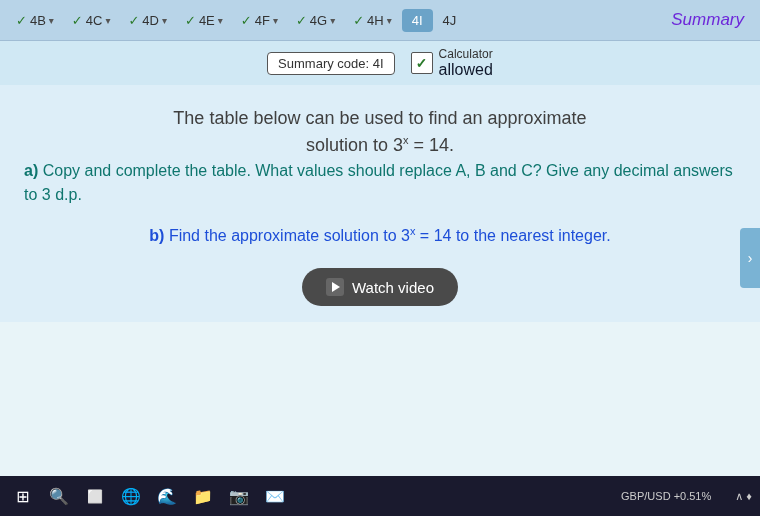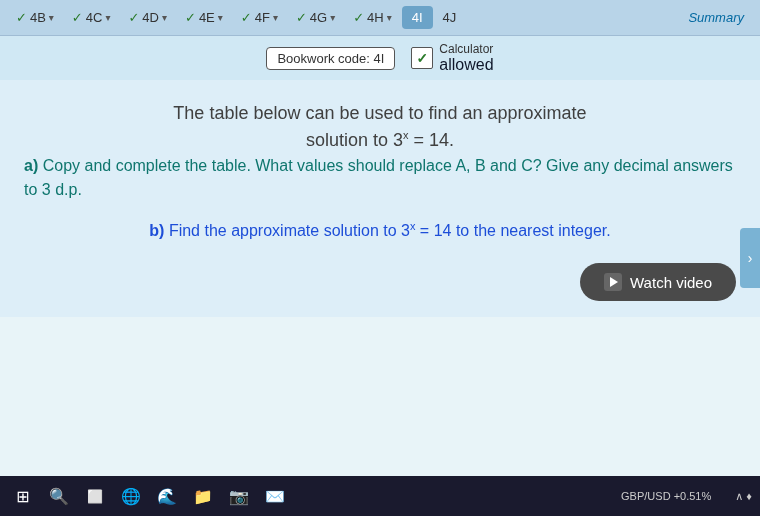--- a/index.html
+++ b/index.html
@@ -48,23 +48,23 @@
       background: #6ba3c8;
       border-radius: 4px;
       color: #fff;
       font-weight: normal;
       padding: 4px 10px;
     }
 
     .nav-summary {
       margin-left: auto;
       padding: 4px 8px;
-      font-size: 13px;
+      font-size: 17px;
       font-style: italic;
-      color: #0369a1;
+      color: #6d28d9;
       cursor: pointer;
     }
 
     
     .bookwork-row {
       display: flex;
       align-items: center;
       justify-content: center;
       gap: 16px;
       padding: 6px 12px;
@@ -132,21 +132,21 @@
       font-size: 16px;
       color: #1d4ed8;
       margin-bottom: 20px;
       text-align: center;
       line-height: 1.5;
     }
 
     
     .watch-video-container {
       display: flex;
-      justify-content: flex-end;
+      justify-content: center;
       margin-top: 10px;
     }
 
     .watch-video-btn {
       background: #4a4a4a;
       color: #fff;
       border: none;
       border-radius: 20px;
       padding: 10px 24px;
       font-size: 15px;
@@ -272,21 +272,21 @@
   <div class="nav-item">
     <span>4J</span>
   </div>
   <div class="nav-summary">
     <span>Summary</span>
   </div>
 </div>
 
 <div class="bookwork-row">
   <div class="bookwork-badge">
-    <span>Bookwork code: 4I</span>
+    <span>Summary code: 4I</span>
   </div>
   <div class="calculator-allowed">
     <div class="calc-icon">
       <span class="calc-check">✓</span>
     </div>
     <div>
       <div style="font-size:12px; color:#333;">Calculator</div>
       <div style="font-size:16px; color:#0f172a;">allowed</div>
     </div>
   </div>

